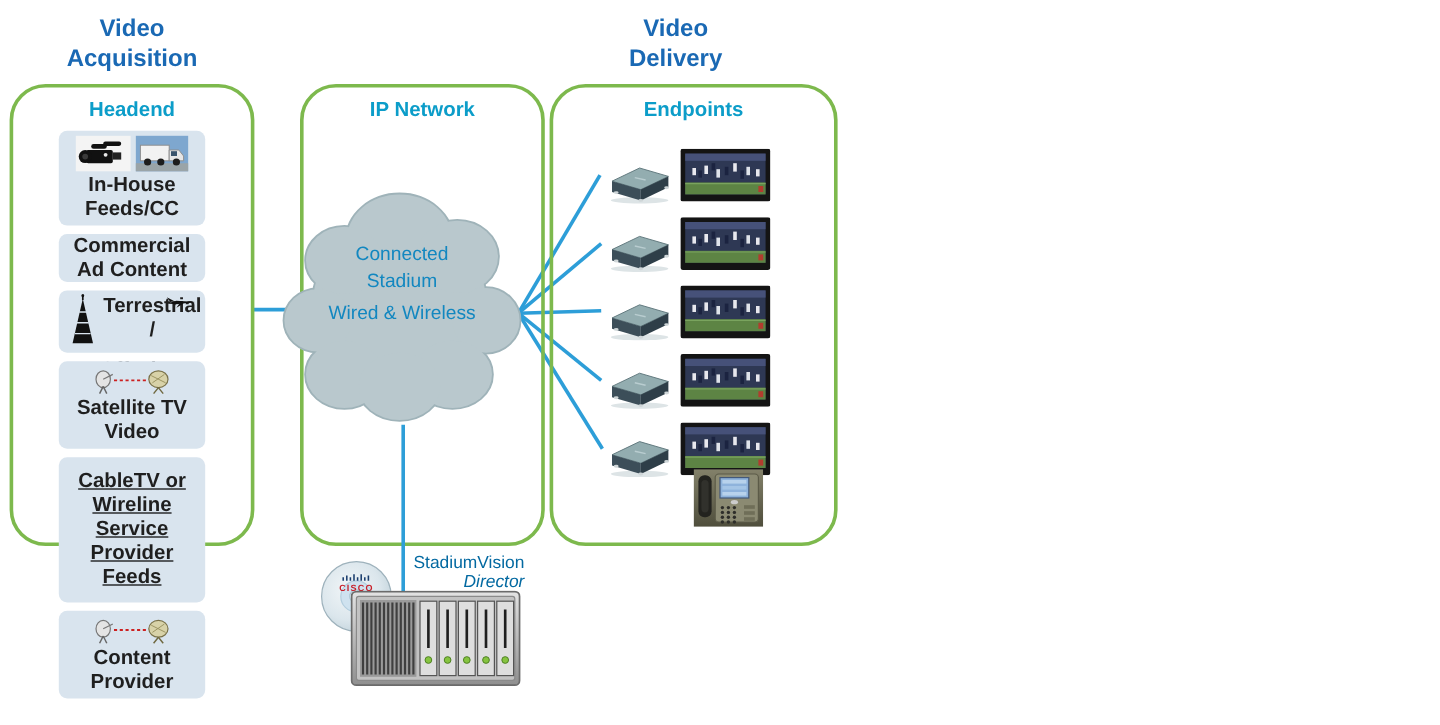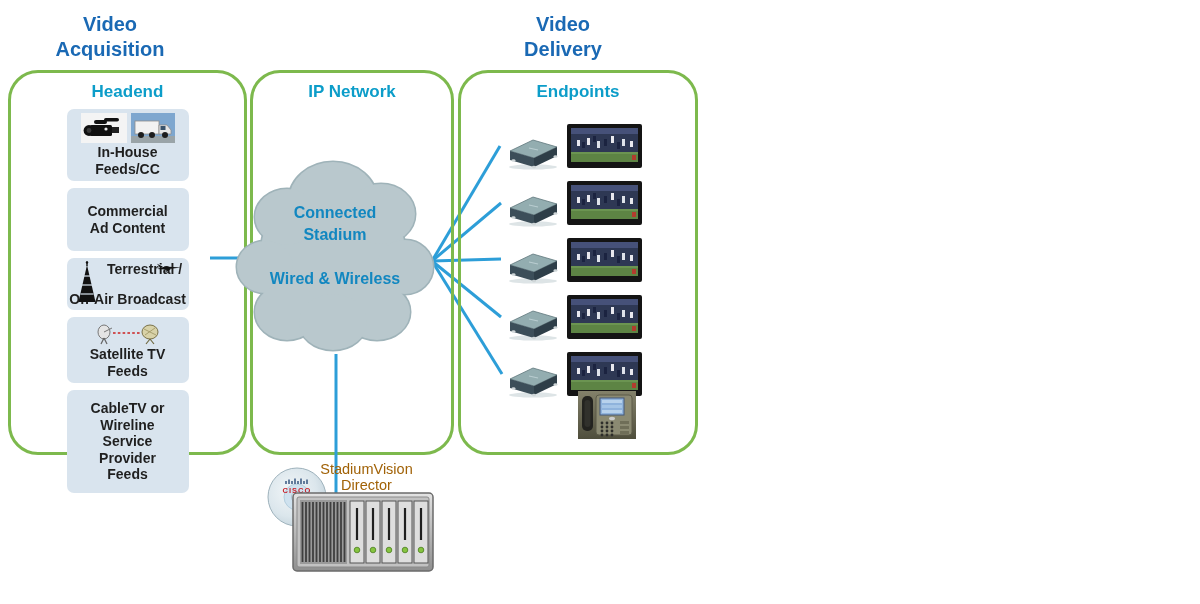--- a/index.html
+++ b/index.html
@@ -9,60 +9,60 @@
   
   .sec-title { position:absolute; top:12px; text-align:center; white-space:pre-line;
                font-size:20px; font-weight:bold; color:#1a69b4; line-height:1.27; z-index:2; }
   #title-acq  { left:8px;   width:204px; }
   #title-dist { left:218px; width:234px; }
   #title-del  { left:458px; width:210px; }
 
   
   .groupbox { position:absolute; top:70px; height:385px; border:3px solid #7db94d;
               border-radius:30px; background:transparent; z-index:2; }
-  #box-acq  { left:8px;   width:239px; }
+  #box-acq  { left:8px;   width:204px; }
   #box-dist { left:250px; width:204px; }
   #box-del  { left:458px; width:240px; }
   .box-header { text-align:center; margin-top:9px; font-size:17px; font-weight:bold; color:#0c9dc9; }
 
   
   .items { width:122px; margin:7px auto 0; display:flex; flex-direction:column; gap:7px; }
   .hitem { background:#d9e4ee; border-radius:7px; text-align:center; position:relative; padding:4px 2px; }
-  .item-label { font-size:14px; font-weight:bold; color:#1f1f1f; white-space:pre-line; line-height:1.18;text-align:center; }
+  .item-label { font-size:17px; font-weight:bold; color:#1f1f1f; white-space:pre-line; line-height:1.18;text-align:center; }
   .thumbs { display:flex; justify-content:center; gap:4px; margin-bottom:1px; }
   .hitem-terr { height:52px; padding-top:3px; }
   .hitem-terr .tower { position:absolute; left:7px; top:3px; }
   .hitem-terr .plane { position:absolute; right:7px; top:5px; }
   .hitem-terr .tline1 { margin-left:34px; }
-  .hitem-cable { padding:10px 12px; }
+  .hitem-cable { padding:10px 12px;text-decoration:underline; }
   .sat-ic { display:block; margin:2px auto 1px; }
 
   
   .cloud-svg { position:absolute; left:235px; top:152px; z-index:2; }
   .cloud-text { position:absolute; left:247px; width:176px; text-align:center; color:#1287c0;
-                font-weight:bold; font-size:16px; white-space:pre-line; line-height:1.35; z-index:3; }
+                font-weight:normal; font-size:16px; white-space:pre-line; line-height:1.35; z-index:3; }
   #cloud-t1 { top:202px; }
-  #cloud-t2 { top:268px; }
+  #cloud-t2 { top:251px; }
 
   
   .lines-under { position:absolute; left:0; top:0; z-index:1; }
   .lines-over  { position:absolute; left:0; top:0; z-index:3; }
 
   
   .stb   { position:absolute; left:44px;  width:56px; height:36px; }
   .tv    { position:absolute; left:106px; width:75px; height:44px; }
   .phone { position:absolute; left:117px; top:318px; width:58px; height:48px; }
 
   
   .server-area { position:absolute; left:260px; top:460px; width:200px; height:130px; z-index:4; }
   .disc   { position:absolute; left:6px;  top:6px; }
   .server { position:absolute; left:32px; top:32px; }
-  .server-label { position:absolute; left:36px; top:2px; width:141px; text-align:center;
-                  color:#a16207; font-size:14.5px; line-height:1.0; }
-  .server-label .l2 { margin-top:1px; }
+  .server-label { position:absolute; left:36px; top:2px; width:141px; text-align:right;
+                  color:#0369a1; font-size:14.5px; line-height:1.0; }
+  .server-label .l2 { margin-top:1px;font-style:italic; }
 </style>
 </head>
 <body>
 
 <div class="canvas">
 
   <svg width="0" height="0" style="position:absolute" aria-hidden="true">
     <defs>
       <linearGradient id="phbg" x1="0" y1="0" x2="0" y2="1">
         <stop offset="0" stop-color="#83816a"></stop>
@@ -160,21 +160,21 @@
             <path d="M28,12 h8 l4,5 v4 h-12 z" fill="#e6e6e6" stroke="#8d8d8d" stroke-width="0.8"></path>
             <rect x="29.5" y="13" width="5" height="4" fill="#39536b"></rect>
             <circle cx="10" cy="22" r="3" fill="#1d1d1d"></circle>
             <circle cx="21" cy="22" r="3" fill="#1d1d1d"></circle>
             <circle cx="34" cy="22" r="3" fill="#1d1d1d"></circle>
           </svg>
         </div>
         <div class="item-label">In-House Feeds/CC</div>
       </div>
 
-      <div class="hitem" style="padding:15px 2px">
+      <div class="hitem" style="padding:0 2px">
         <div class="item-label">Commercial
 Ad Content</div>
       </div>
 
       <div class="hitem hitem-terr">
         <svg class="tower" width="26" height="42" viewBox="0 0 26 42">
           <line x1="13" y1="0.5" x2="13" y2="5" stroke="#111" stroke-width="1.4"></line>
           <circle cx="13" cy="1.5" r="1.2" fill="#111"></circle>
           <polygon points="13,4 4.5,41 21.5,41" fill="#111"></polygon>
           <line x1="8" y1="24" x2="18" y2="24" stroke="#d9e4ee" stroke-width="1.2"></line>
@@ -187,29 +187,35 @@
           <path d="M12,5 L9,9.4 L15,6 Z" fill="#111"></path>
         </svg>
         <div class="item-label tline1">Terrestrial /</div>
         <div class="item-label" style="margin-top:13px">Off-Air Broadcast</div>
       </div>
 
       <div class="hitem">
         <svg class="sat-ic" width="70" height="22" viewBox="0 0 70 22">
           <use href="#sym-sat"></use>
         </svg>
-        <div class="item-label">Satellite TV Feeds</div>
+        <div class="item-label">Satellite TV Video</div>
       </div>
 
       <div class="hitem hitem-cable">
         <div class="item-label">CableTV or Wireline
 Service
 Provider Feeds</div>
       </div>
 
+      <div class="hitem">
+        <svg class="sat-ic" width="70" height="22" viewBox="0 0 70 22">
+          <use href="#sym-sat"></use>
+        </svg>
+        <div class="item-label">Content Provider</div>
+      </div>
 
     </div>
   </div>
 
   <div class="groupbox" id="box-dist">
     <div class="box-header">IP Network</div>
   </div>
 
   <svg class="cloud-svg" width="202" height="206" viewBox="0 0 202 206">
     <g stroke="#9fb3b9" stroke-width="3" fill="#b9c8cd">

